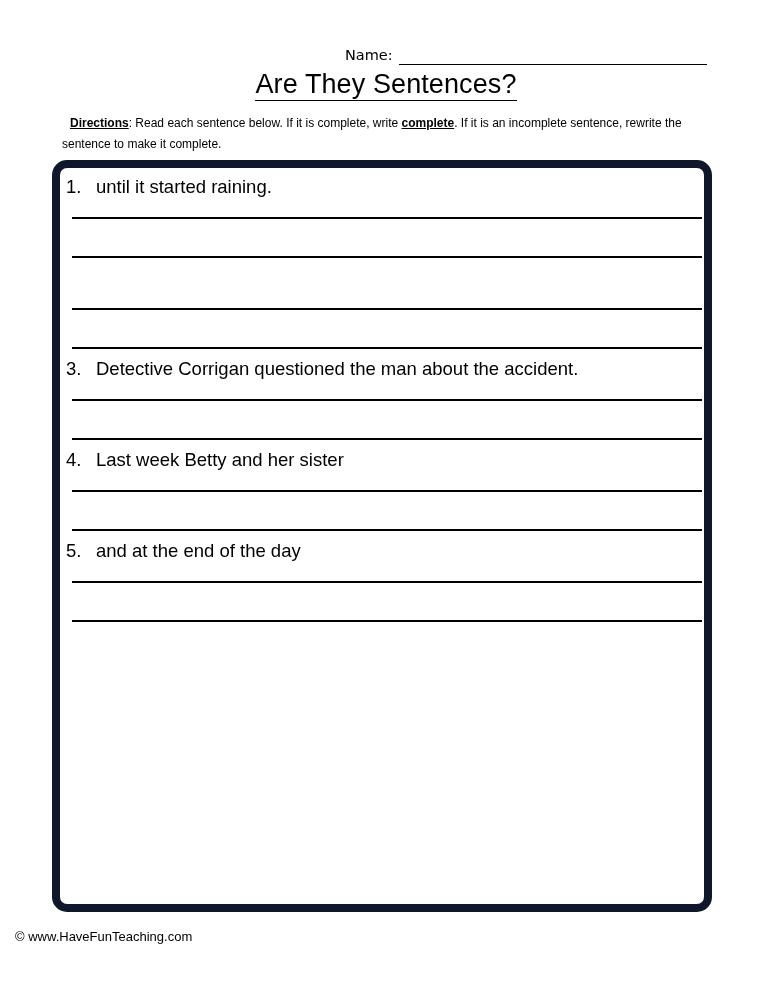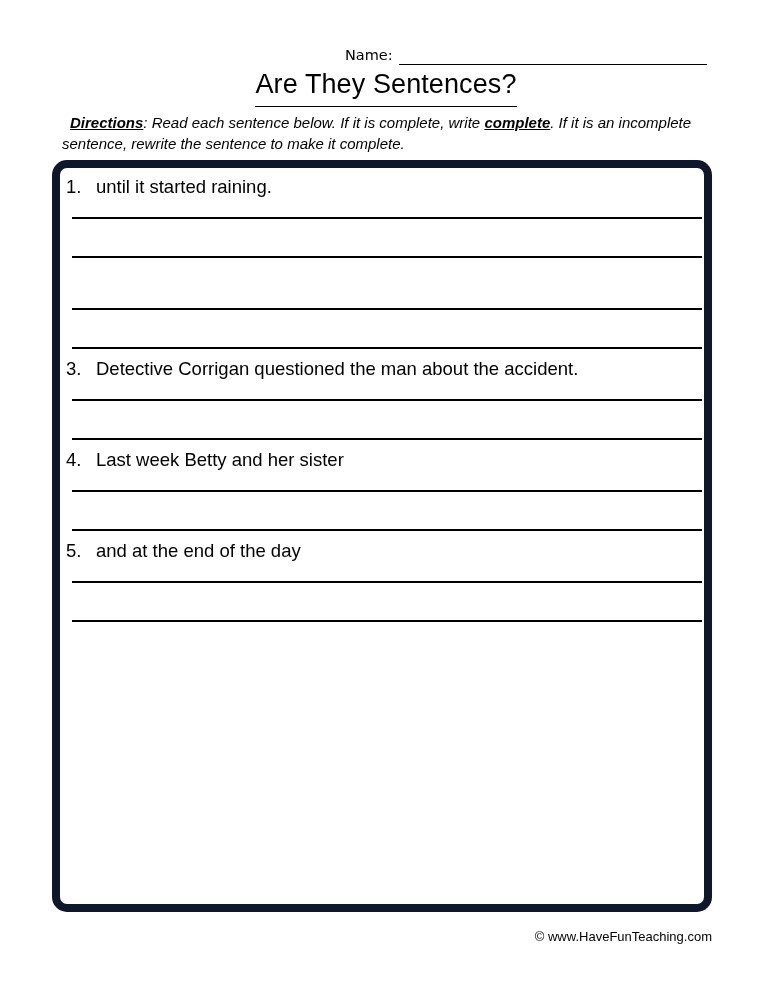--- a/index.html
+++ b/index.html
@@ -47,34 +47,33 @@
     top: 68px;
     left: 0;
     width: 772px;
     text-align: center;
     font-size: 27px;
     line-height: 33px;
     letter-spacing: 0.1px;
   }
   .title span {
     border-bottom: 1.7px solid #000;
-    padding-bottom: 7px;
+    padding-bottom: 1px;
   }
 
   
   .directions {
     position: absolute;
     top: 113px;
     left: 62px;
     width: 648px;
-    font-size: 15px;
+    font-size: 12px;
     line-height: 20.5px;
     text-indent: 8px;
     text-align: left;
-    font-style: italic;
   }
   .directions b {
     font-weight: bold;
     text-decoration: underline;
   }
 
   
   .qbox {
     position: absolute;
     left: 52px;
@@ -123,23 +122,22 @@
     height: 0;
     border-top: 2.6px solid #000;
   }
   .rule-a { top: 49px; }
   .rule-b { top: 88px; }
 
   
   .footer {
     position: absolute;
     top: 928px;
-    left: 0;
+    left: 15px;
     width: 712px;
-    text-align: right;
     font-size: 13px;
     line-height: 17px;
   }
 </style>
 </head>
 <body>
 
 <div class="name-row">
   <div class="name-label">Name:</div>
   <div class="name-rule"></div>

